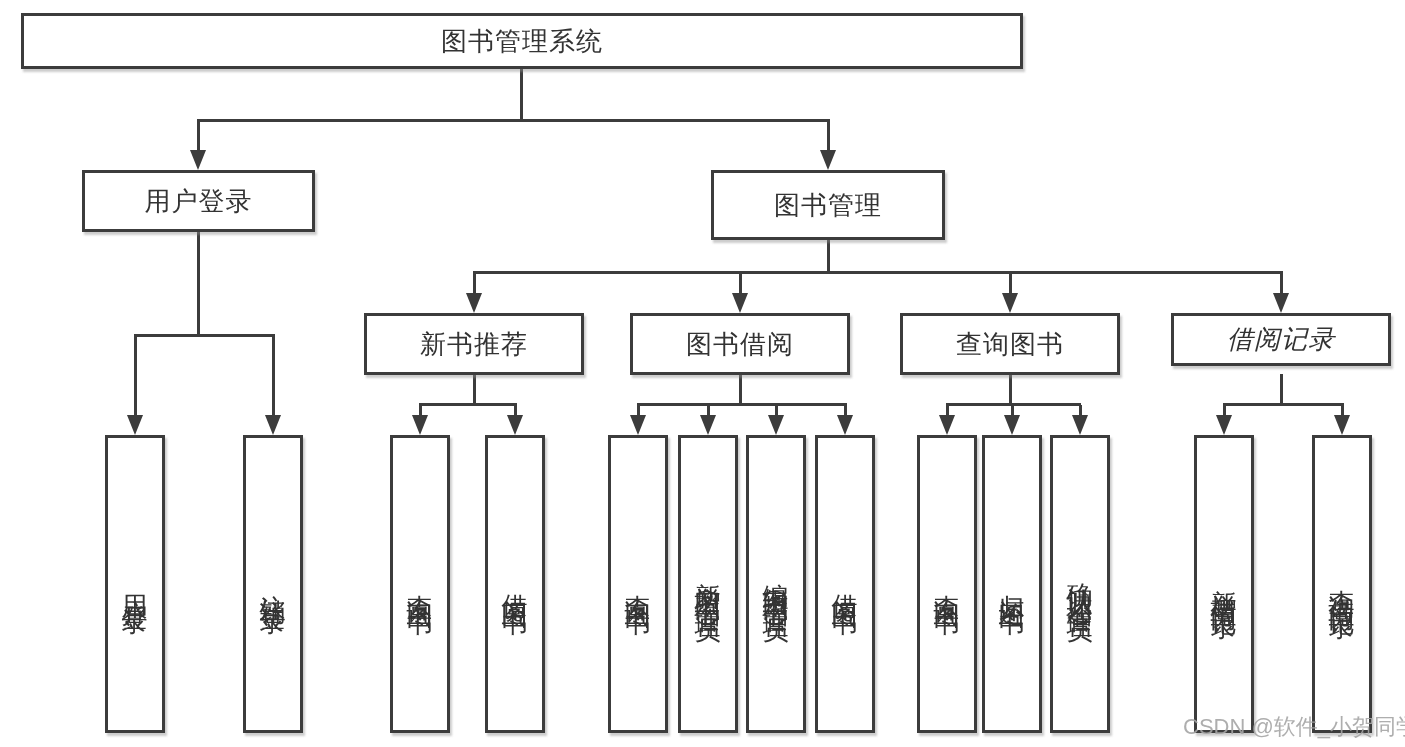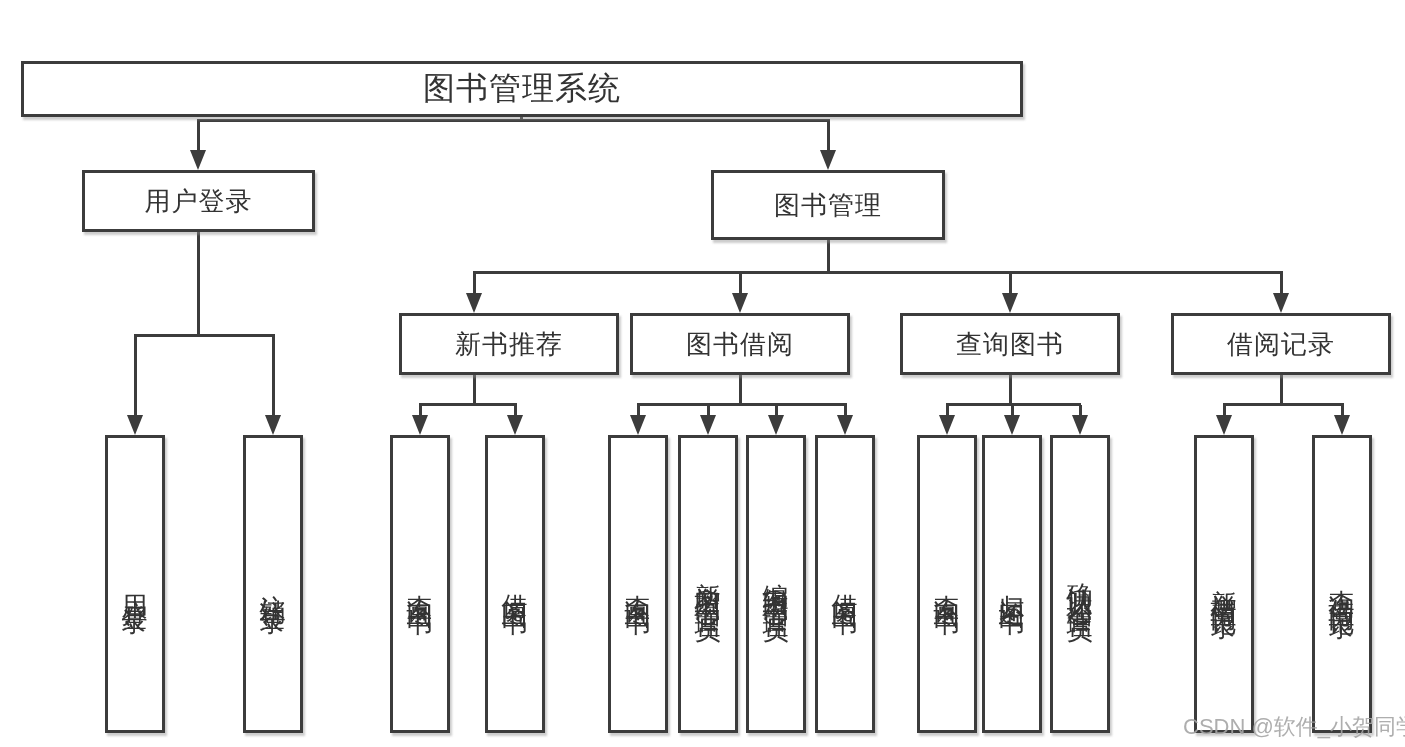--- a/index.html
+++ b/index.html
@@ -21,21 +21,21 @@
     border: 3px solid #3c3c3c;
     box-shadow: 2px 3px 2px rgba(145,145,145,0.45);
     display: flex;
     align-items: center;
     justify-content: center;
     color: #333333;
     font-size: 26px;
     letter-spacing: 1px;
     z-index: 2;
   }
-  .node.root { font-size: 32px; margin-top: 48px; }
+  .node.root { font-size: 26px; }
   .leaf {
     position: absolute;
     box-sizing: border-box;
     width: 60px; height: 298px; top: 435px;
     background: #ffffff;
     border: 3px solid #3c3c3c;
     box-shadow: 2px 3px 2px rgba(145,145,145,0.45);
     display: flex;
     align-items: center;
     justify-content: center;
@@ -118,24 +118,24 @@
   </div>
   <div class="arrow" style="left:1002px; top:273px; height:40px;">
     <div class="shaft"></div>
     <div class="head"></div>
   </div>
   <div class="arrow" style="left:1273px; top:273px; height:40px;">
     <div class="shaft"></div>
     <div class="head"></div>
   </div>
 
-  <div class="node" style="left:364px; top:313px; width:220px; height:62px;margin-left:35px;">新书推荐</div>
+  <div class="node" style="left:364px; top:313px; width:220px; height:62px;">新书推荐</div>
   <div class="node" style="left:630px; top:313px; width:220px; height:62px;">图书借阅</div>
   <div class="node" style="left:900px; top:313px; width:220px; height:62px;">查询图书</div>
-  <div class="node" style="left:1171px; top:313px; width:220px; height:62px;">借阅记录</div>
+  <div class="node" style="left:1171px; top:313px; width:220px; height:53px;font-style:italic;">借阅记录</div>
 
   <div class="vline" style="left:473px; top:374px; height:32px;"></div>
   <div class="hline" style="left:419px; top:403px; width:98px;"></div>
   <div class="arrow" style="left:412px; top:405px; height:30px;">
     <div class="shaft"></div>
     <div class="head"></div>
   </div>
   <div class="arrow" style="left:507px; top:405px; height:30px;">
     <div class="shaft"></div>
     <div class="head"></div>

